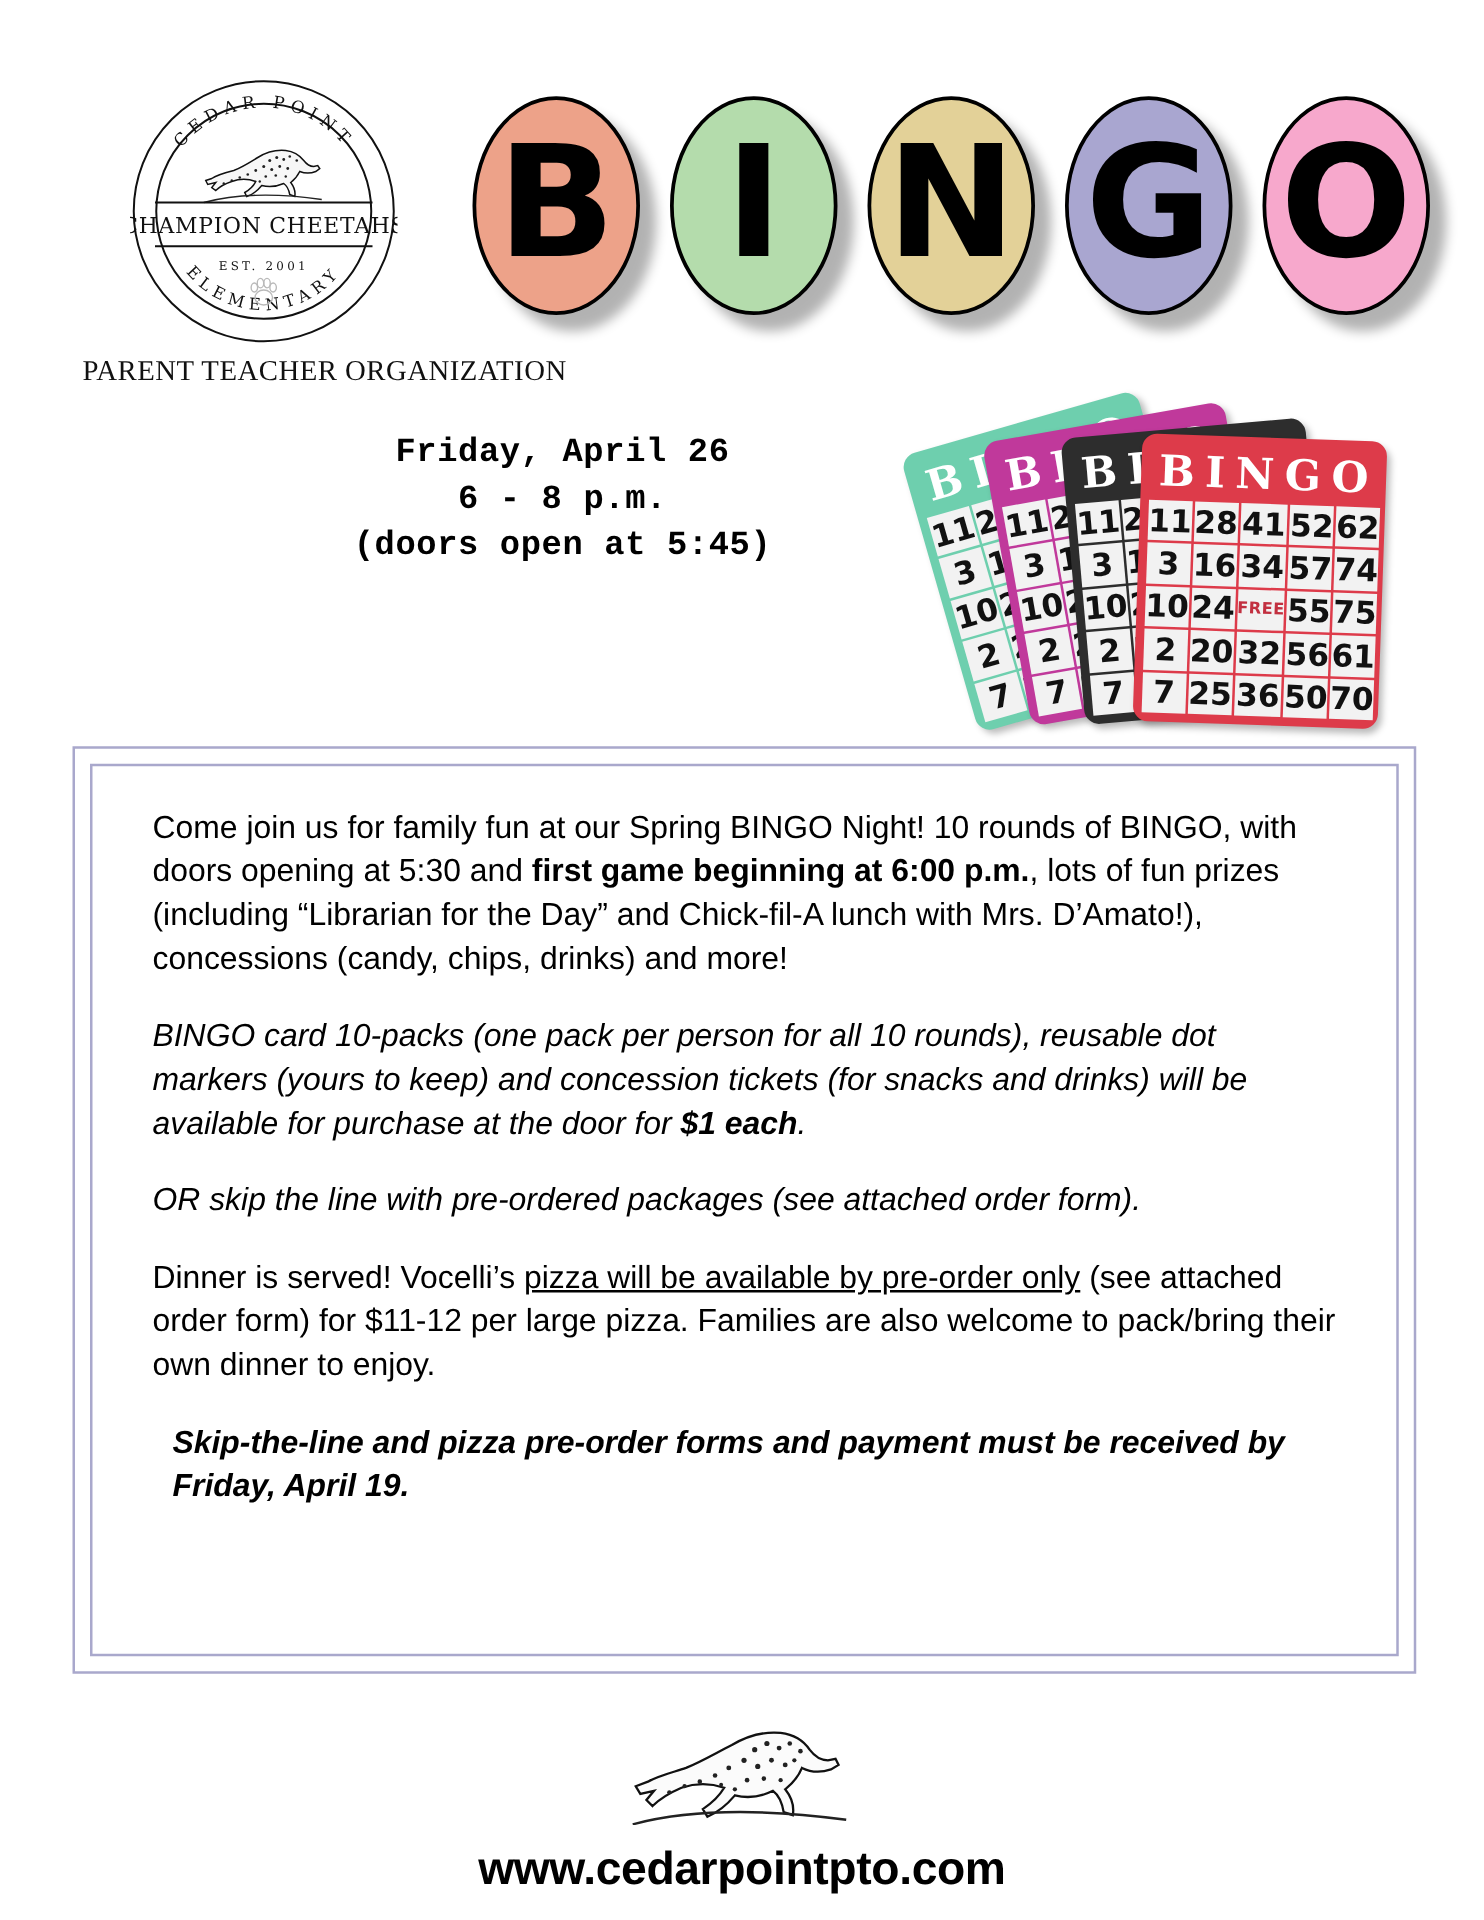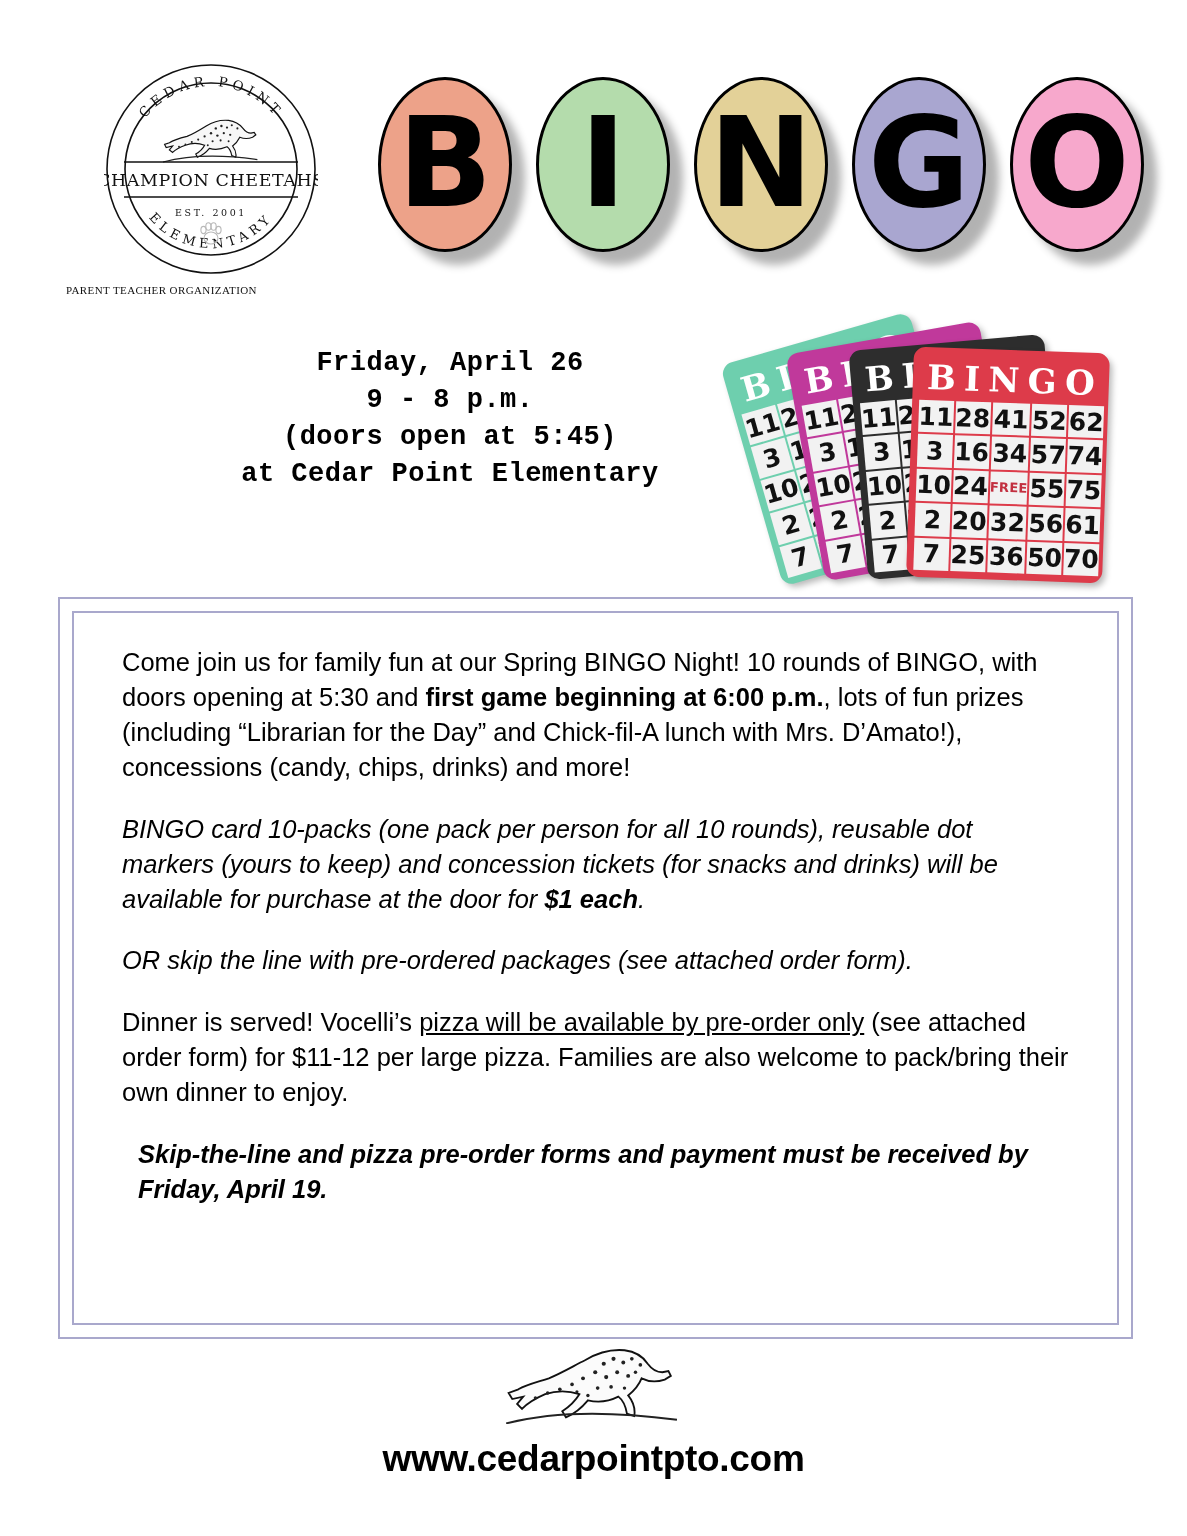--- a/index.html
+++ b/index.html
@@ -34,23 +34,23 @@
     top: 0;
     width: 214px;
     height: 214px;
   }
   .seal svg { display: block; width: 214px; height: 214px; }
   .pto-line {
     position: absolute;
     left: 0;
     top: 222px;
     width: 290px;
-    text-align: left;
+    text-align: right;
     font-family: "Liberation Serif", serif;
-    font-size: 11px;
+    font-size: 23px;
     letter-spacing: 0.4px;
     color: #111;
     white-space: nowrap;
   }
 
   
   .bingo-word {
     position: absolute;
     left: 372px;
     top: 68px;
@@ -194,21 +194,21 @@
   .body-copy p:last-child { margin-bottom: 0; margin-left: 16px; }
   .body-copy .i  { font-style: italic; }
   .body-copy .b  { font-weight: bold; }
   .body-copy .bi { font-weight: bold; font-style: italic; }
   .body-copy .u  { text-decoration: underline; }
 
   
   .footer {
     position: absolute;
     left: 0;
-    top: 1348px;
+    top: 1384px;
     width: 1187px;
     text-align: center;
   }
   .cheetah-run {
     width: 200px;
     height: 76px;
     margin: 0 auto 14px auto;
   }
   .cheetah-run svg { display: block; width: 200px; height: 76px; }
   .site-url {
@@ -311,23 +311,22 @@
     </div>
     <div class="ball">
       <div class="disc" id="disc4" style="background: rgb(247, 168, 204);">
           <span class="glyph">O</span>
         </div>
     </div>
   </div>
 
   <div class="event-details">
     <div>Friday, April 26</div>
-    <div>9 - 8 p.m.</div>
+    <div>6 - 8 p.m.</div>
     <div>(doors open at 5:45)</div>
-    <div>at Cedar Point Elementary</div>
   </div>
 
   <div class="cards-art">
     <div class="bcard" id="card-teal" style="background: rgb(110, 207, 174);">
         <div class="hdr">
           <span>B</span>
           <span>I</span>
           <span>N</span>
           <span>G</span>
           <span>O</span>

